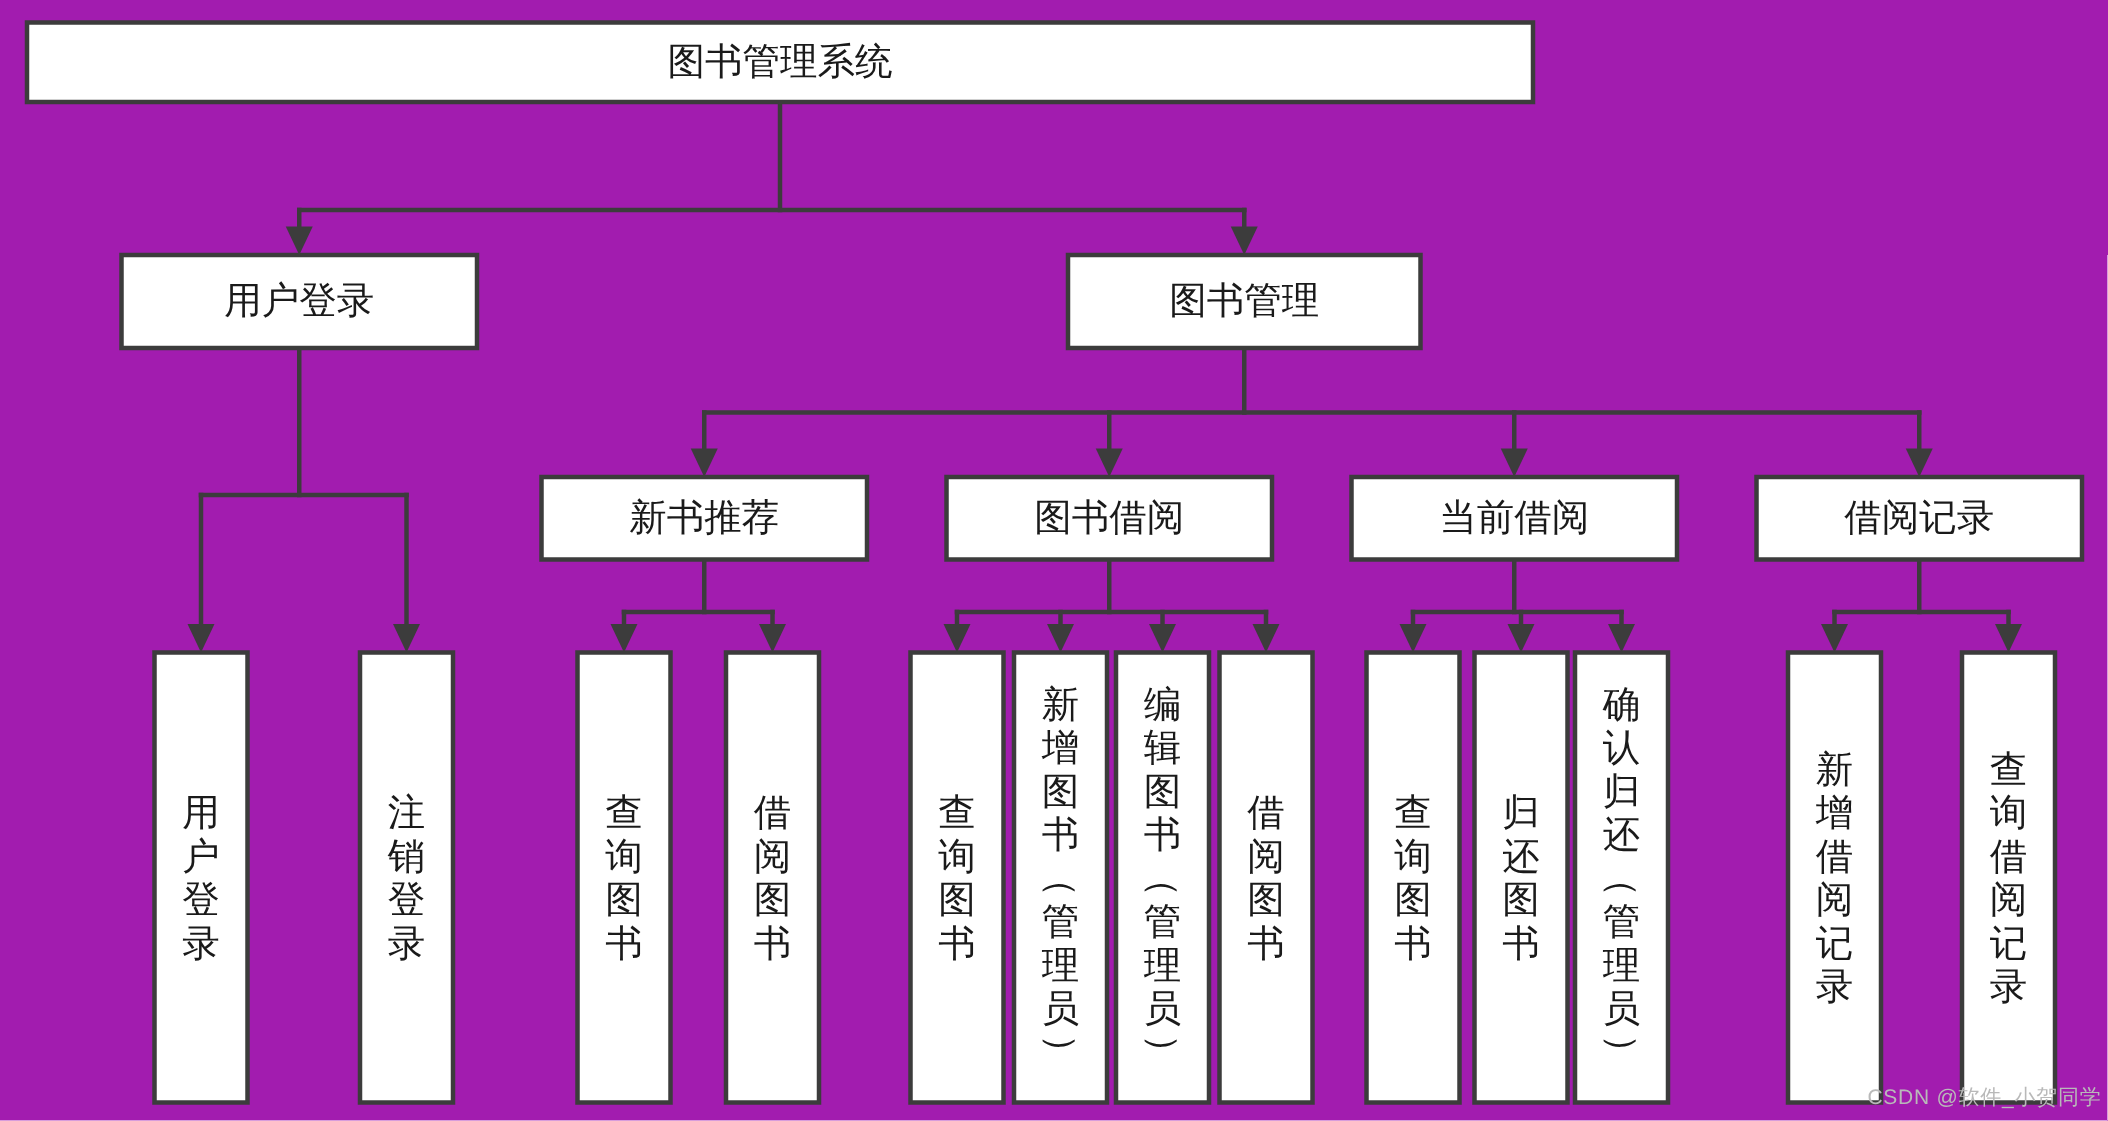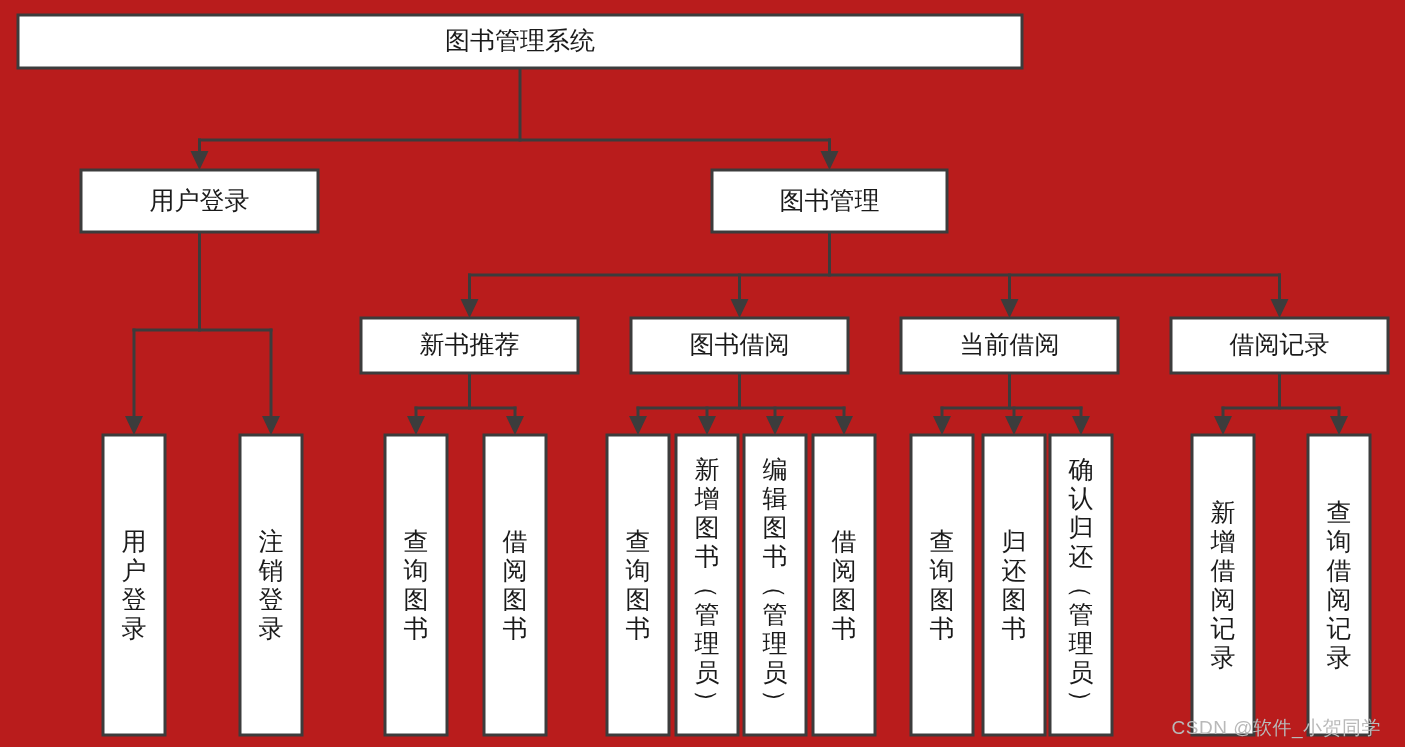--- a/index.html
+++ b/index.html
@@ -7,21 +7,21 @@
     padding: 0;
     background: #ffffff;
   }
   body {
     font-family: "Liberation Sans", "DejaVu Sans", sans-serif;
   }
   #diagram-root {
     position: relative;
     width: 1405px;
     height: 747px;
-    background: #b91c1c;
+    background: #a21caf;
     overflow: hidden;
   }
   svg#flow-svg {
     position: absolute;
     top: 0;
     left: 0;
     width: 1405px;
     height: 747px;
     display: block;
   }
@@ -48,24 +48,24 @@
     dominant-baseline: middle;
   }
   .node-label-v-char {
     font-family: "Liberation Sans", "DejaVu Sans", sans-serif;
     font-size: 25px;
     fill: #1a1a1a;
     text-anchor: middle;
   }
   .watermark-text {
     position: absolute;
-    right: 24px;
+    right: 4px;
     bottom: 6px;
     font-family: "Liberation Sans", "DejaVu Sans", sans-serif;
-    font-size: 19px;
+    font-size: 14px;
     color: #b9b9b9;
     white-space: nowrap;
     letter-spacing: 0.5px;
     pointer-events: none;
   }
 </style>
 </head>
 <body>
 
 <div id="diagram-root">

